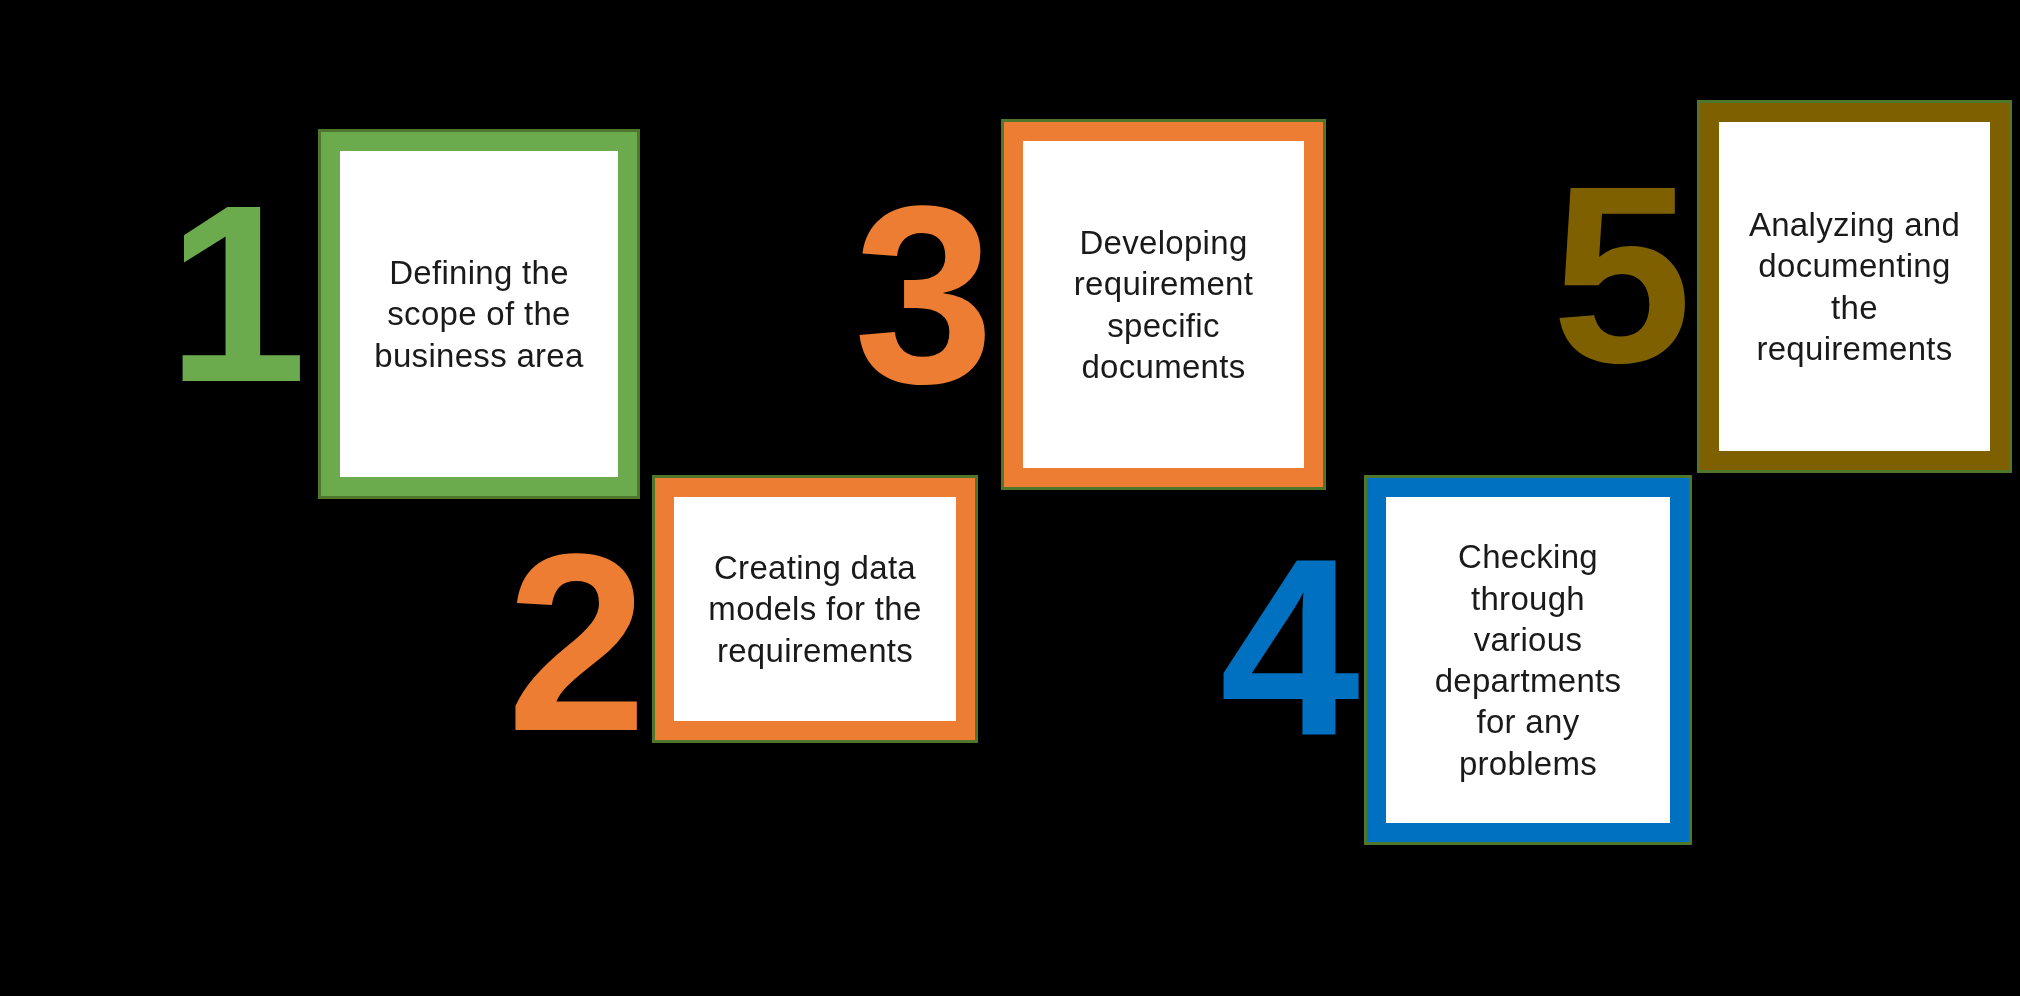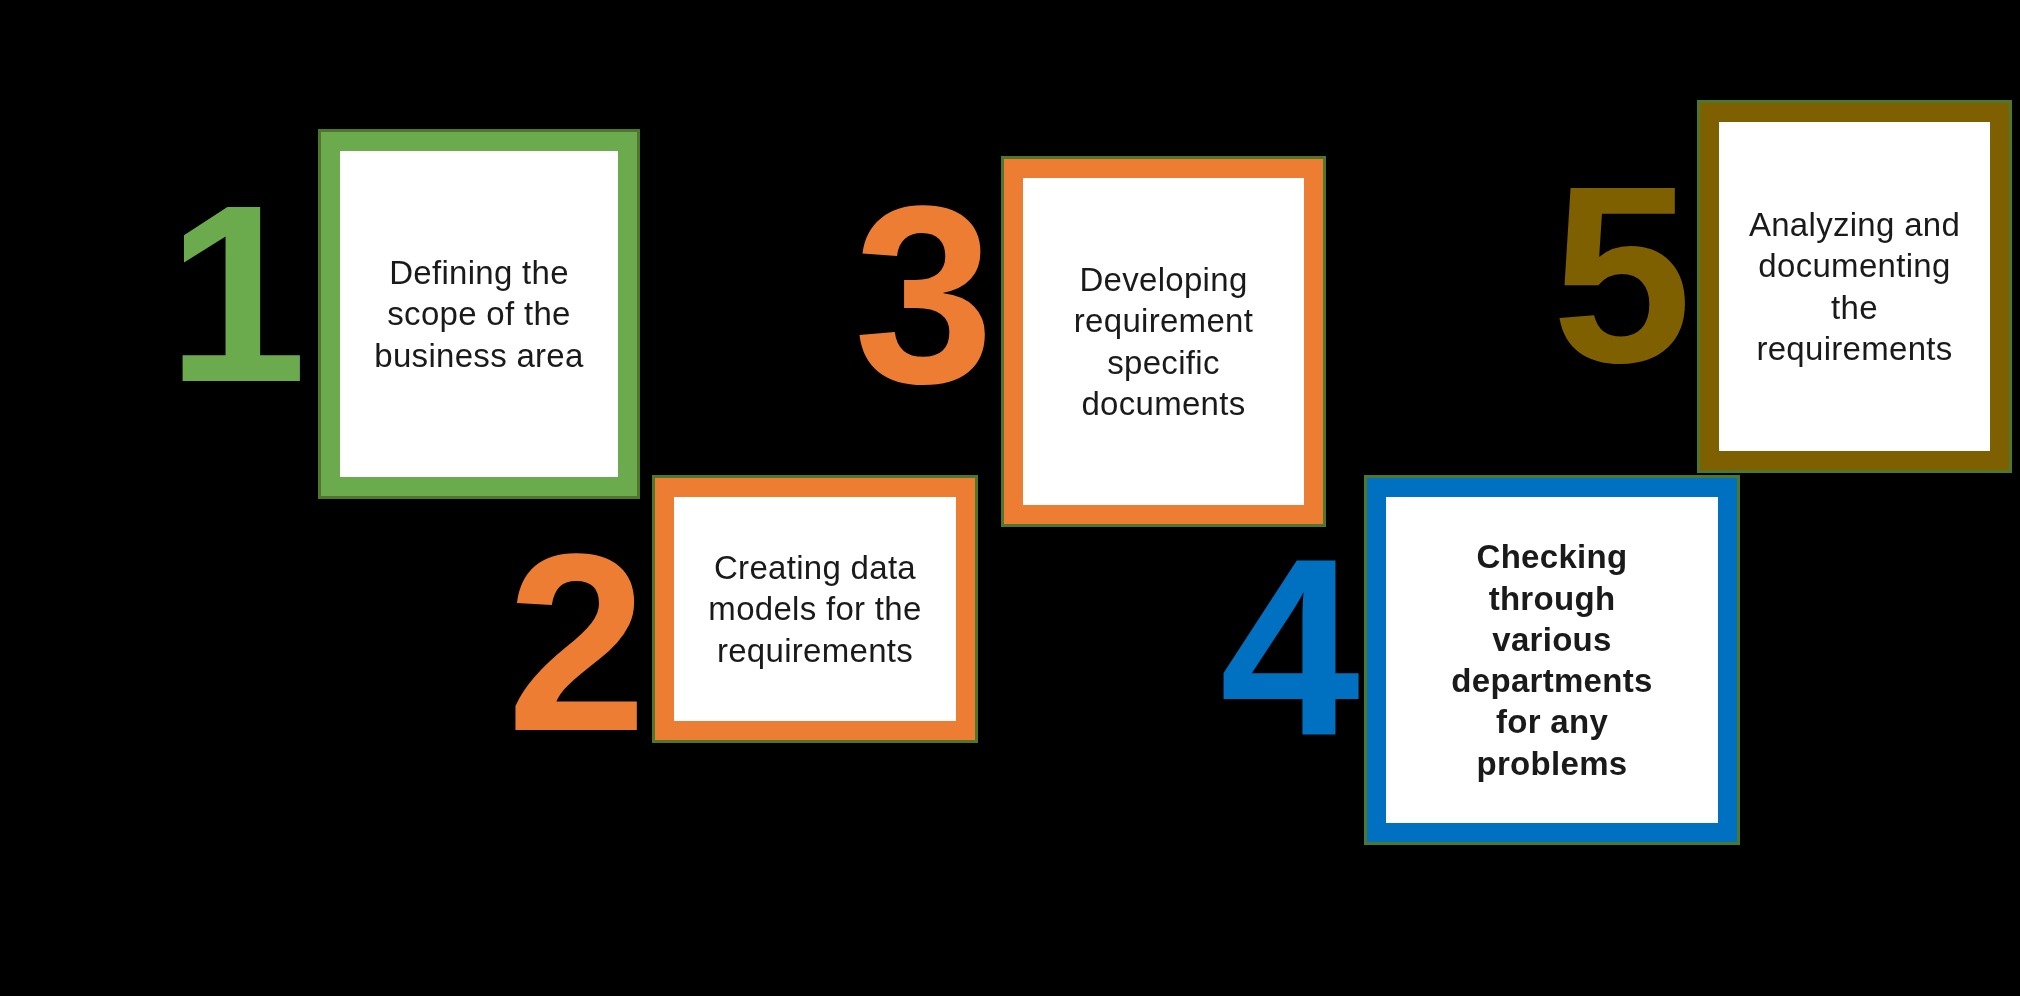--- a/index.html
+++ b/index.html
@@ -41,22 +41,22 @@
     justify-content: flex-end;
     font-size: 252px;
     line-height: 0.74;
     font-weight: 700;
     color: var(--accent, #888);
     pointer-events: none;
   }
   
   #step1 .step-card { left: 321px;  top: 132px; width: 316px; height: 364px; }
   #step2 .step-card { left: 655px;  top: 478px; width: 320px; height: 262px; }
-  #step3 .step-card { left: 1004px; top: 122px; width: 319px; height: 365px; margin-top: 37px; }
-  #step4 .step-card { left: 1367px; top: 478px; width: 370px; height: 364px; font-weight: bold; }
+  #step3 .step-card { left: 1004px; top: 122px; width: 319px; height: 365px; }
+  #step4 .step-card { left: 1367px; top: 478px; width: 322px; height: 364px; }
   #step5 .step-card { left: 1700px; top: 103px; width: 309px; height: 367px; }
   
   #step1 .step-number { left: 185px;  top: 200px; width: 122px; height: 187px; }
   #step2 .step-number { left: 515px;  top: 542px; width: 132px; height: 194px; }
   #step3 .step-number { left: 862px;  top: 196px; width: 132px; height: 192px; }
   #step4 .step-number { left: 1222px; top: 546px; width: 138px; height: 194px; }
   #step5 .step-number { left: 1556px; top: 173px; width: 136px; height: 195px; }
 </style>
 </head>
 <body>

